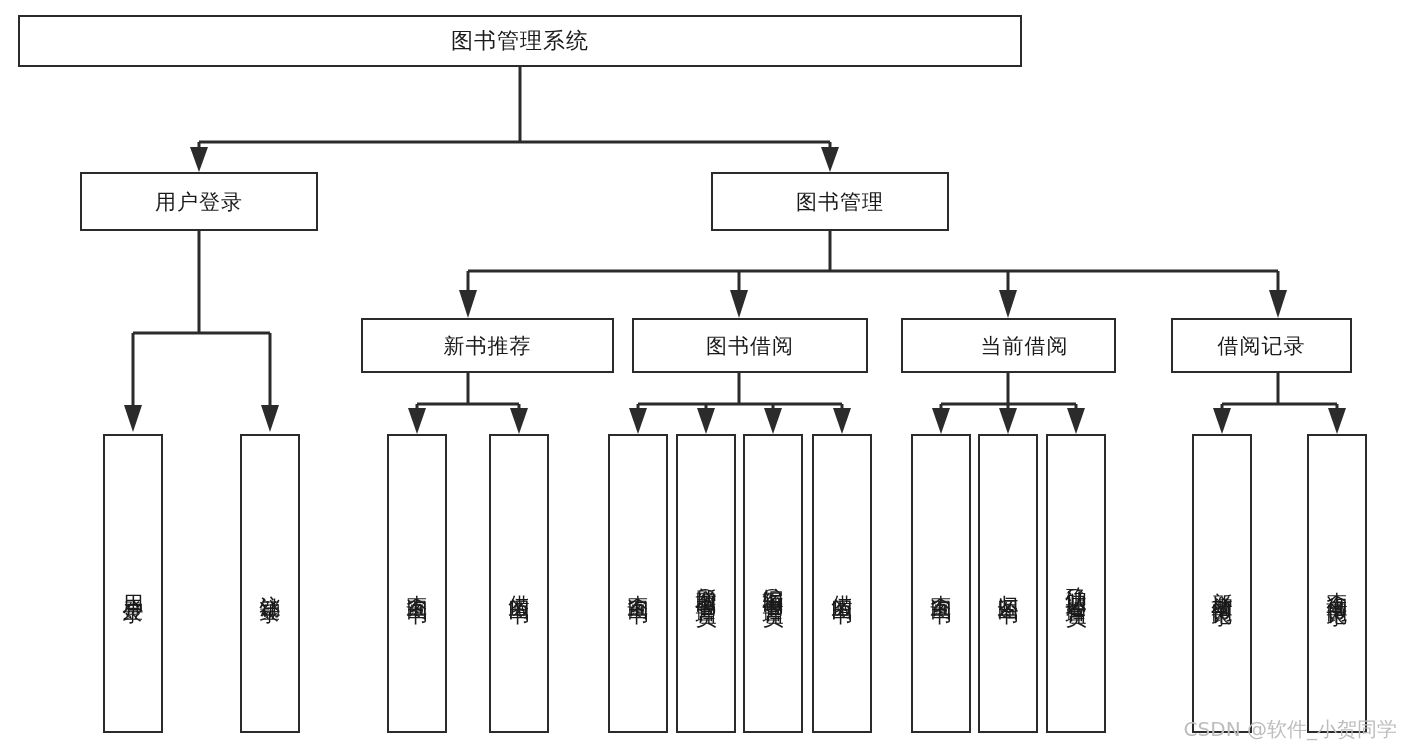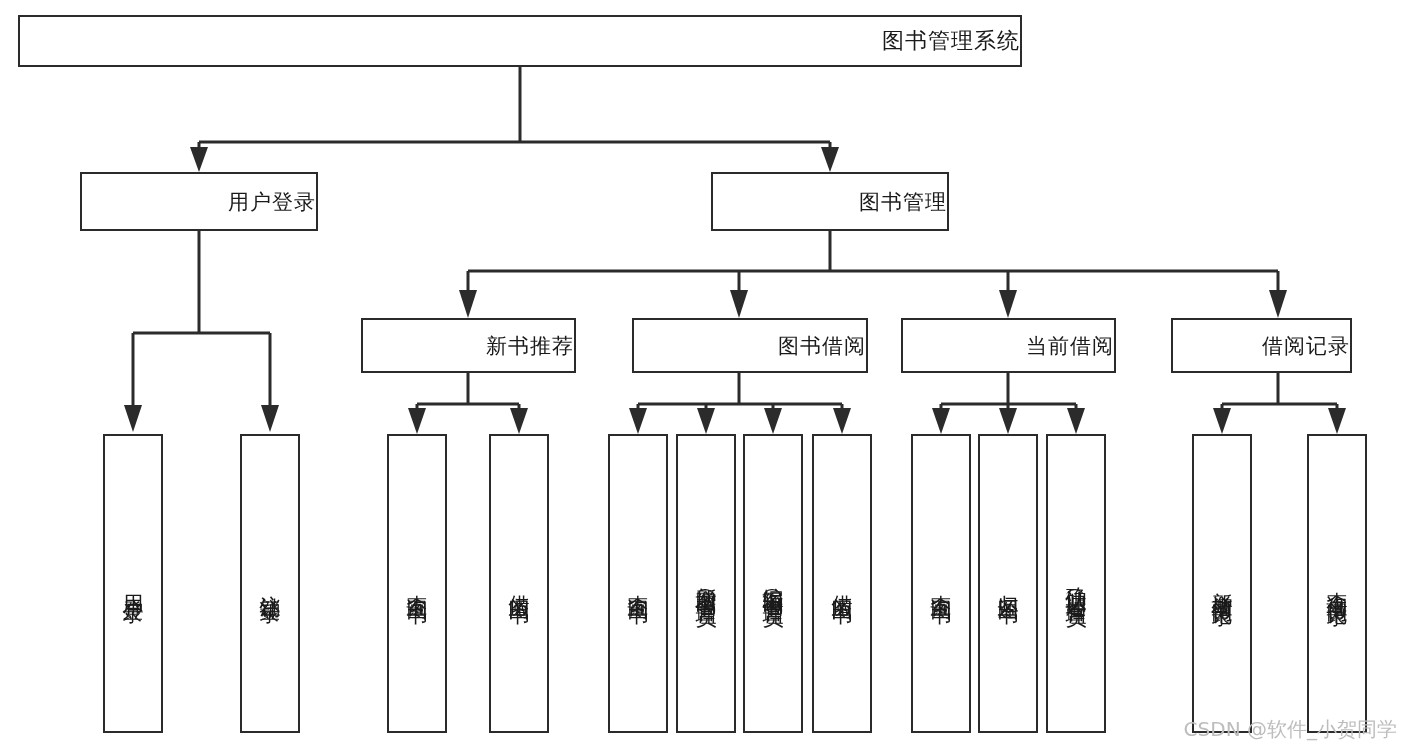--- a/index.html
+++ b/index.html
@@ -11,21 +11,21 @@
     position:relative;
   }
   #canvas{position:absolute;left:0;top:0;width:1405px;height:747px;}
   .node{
     position:absolute;
     box-sizing:border-box;
     background:#ffffff;
     border:2px solid #2b2b2b;
     display:flex;
     align-items:center;
-    justify-content:flex-end;
+    justify-content:center;
     color:#1a1a1a;
   }
   .node.h{
     font-size:21px;
     letter-spacing:1px;
   }
   .node.v{
     writing-mode:vertical-rl;
     text-orientation:upright;
     font-size:21px;
@@ -127,21 +127,21 @@
     <span>图书管理系统</span>
   </div>
 
   <div class="node h" style="left:80px;top:172px;width:238px;height:59px;">
     <span>用户登录</span>
   </div>
   <div class="node h" style="left:711px;top:172px;width:238px;height:59px;padding-left:20px;">
     <span>图书管理</span>
   </div>
 
-  <div class="node h" style="left:361px;top:318px;width:215px;height:55px;">
+  <div class="node h" style="left:361px;top:318px;width:253px;height:55px;">
     <span>新书推荐</span>
   </div>
   <div class="node h" style="left:632px;top:318px;width:236px;height:55px;">
     <span>图书借阅</span>
   </div>
   <div class="node h" style="left:901px;top:318px;width:215px;height:55px;padding-left:32px;">
     <span>当前借阅</span>
   </div>
   <div class="node h" style="left:1171px;top:318px;width:181px;height:55px;">
     <span>借阅记录</span>

